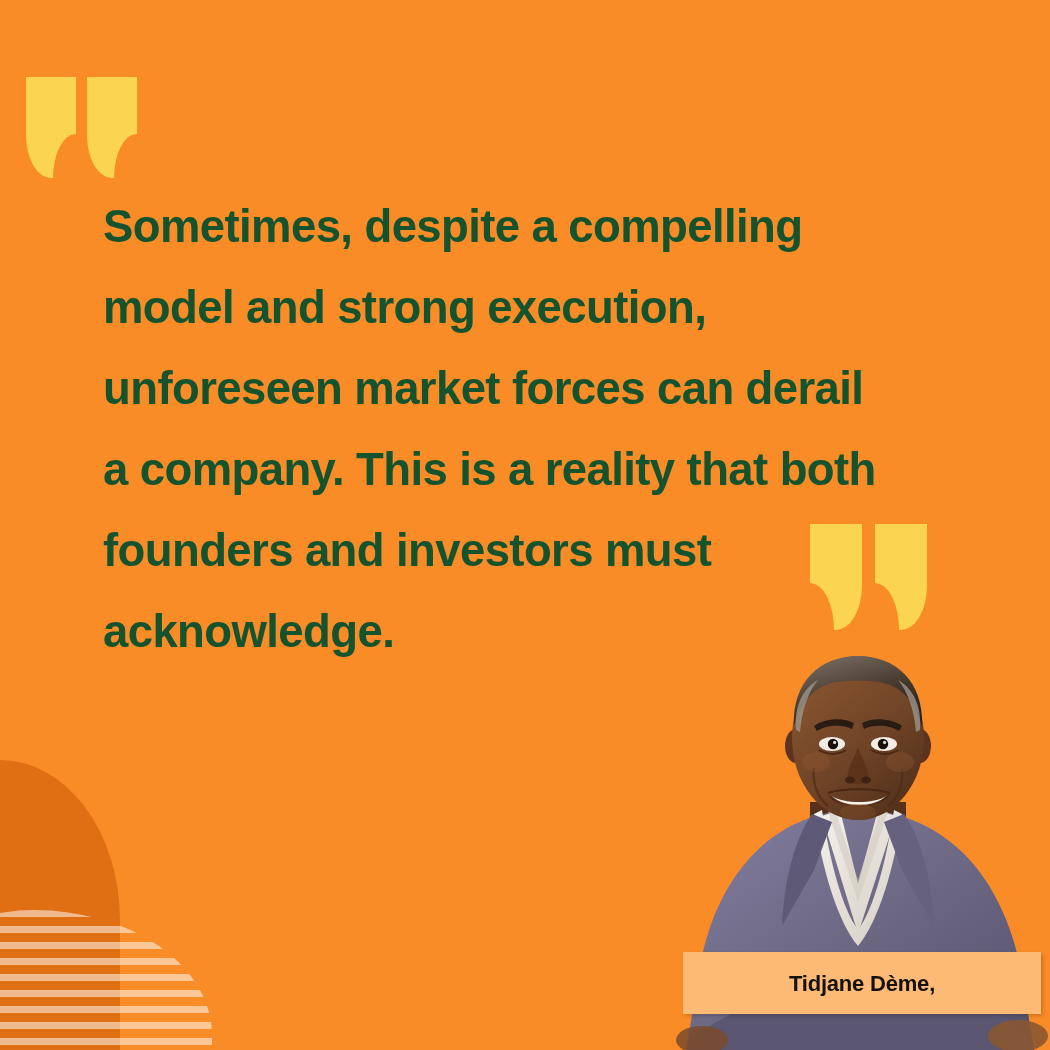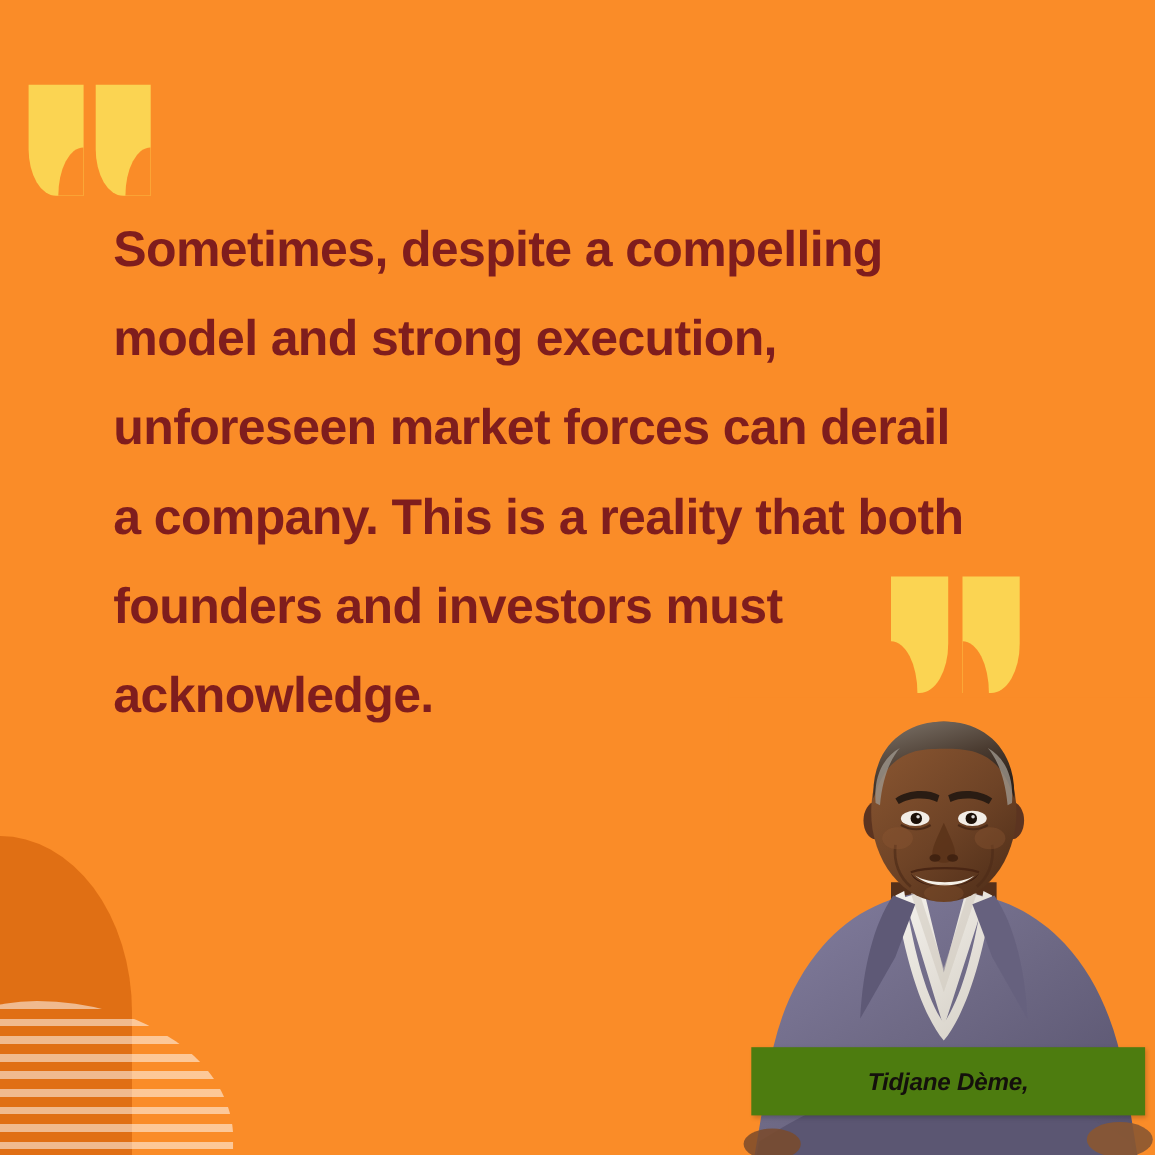--- a/index.html
+++ b/index.html
@@ -76,21 +76,21 @@
   #quote-open  .q-block { width:50px; height:101px; }
   #quote-open  { gap:11px; }
   #quote-close .q-block { width:52px; height:106px; }
   #quote-close { gap:13px; }
 
   
   #quote-text {
     position:absolute;
     left:103px; top:186px;
     width:840px;
-    color:#7f1d1d;
+    color:#14532d;
     font-size:45.5px;
     font-weight:bold;
     line-height:81px;
     letter-spacing:-0.6px;
     white-space:pre-line;
   }
 
   
   #portrait {
     position:absolute;
@@ -98,31 +98,30 @@
     width:388px; height:416px;
     overflow:hidden;
   }
   #portrait svg { display:block; width:100%; height:100%; }
 
   
   #attribution {
     position:absolute;
     left:683px; top:952px;
     width:358px; height:62px;
-    background:#4d7c0f;
+    background:#fdba74;
     box-shadow:2px 2px 4px rgba(0,0,0,0.18);
     display:flex; flex-direction:row;
     align-items:center; justify-content:center;
     color:#14100C;
     font-weight:bold;
     font-size:22px;
     line-height:27px;
     text-align:center;
     letter-spacing:-0.2px;
-    font-style:italic;
   }
 </style>
 </head>
 <body>
 
 <div id="card">
 
   <div id="deco-arch" class="deco-layer"></div>
   <div id="deco-stripes" class="deco-layer">
     <div class="stripes-inner"></div>

